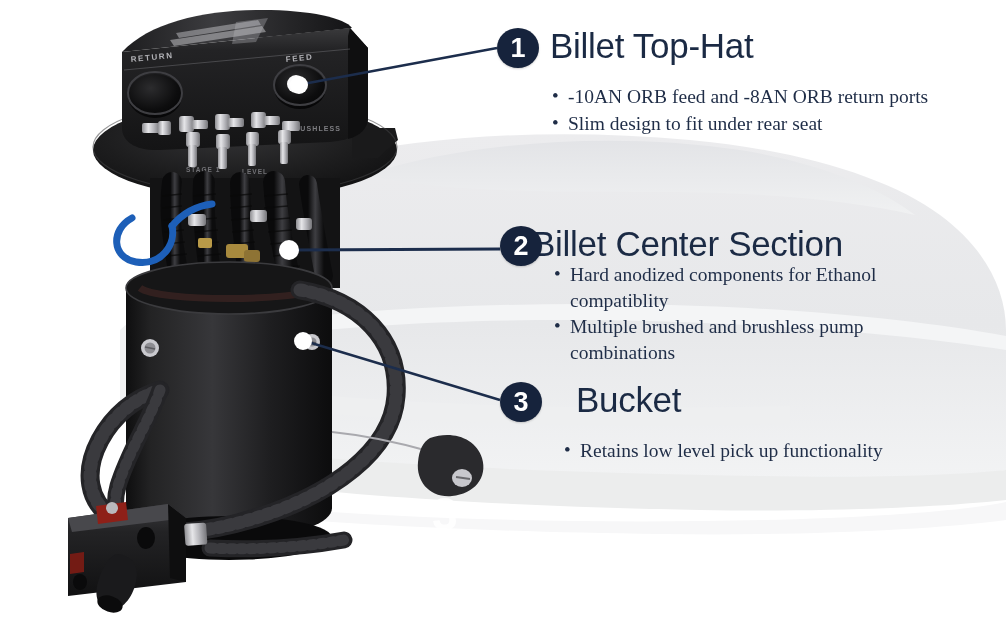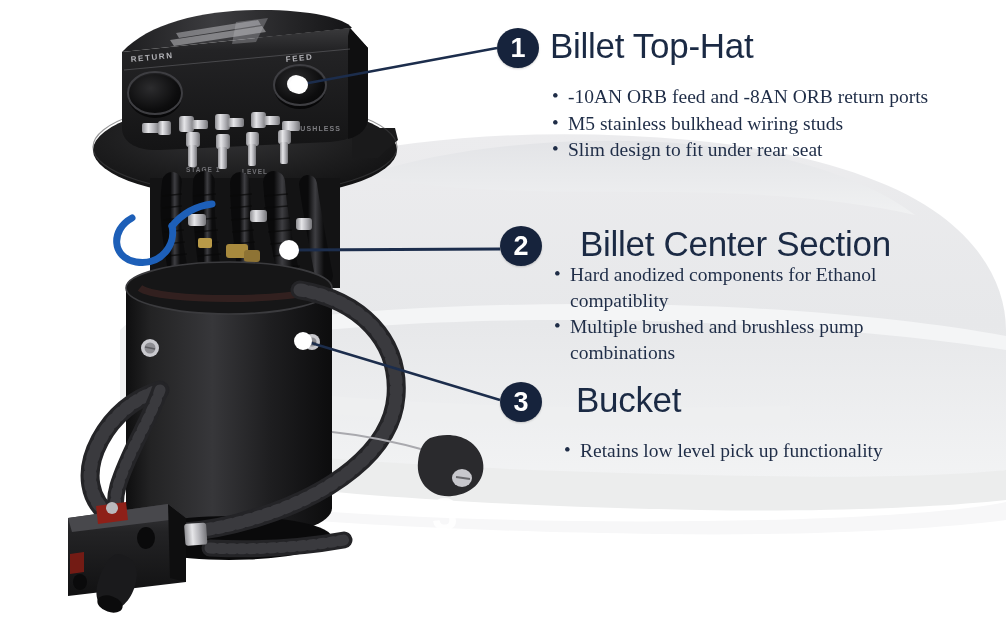--- a/index.html
+++ b/index.html
@@ -368,26 +368,25 @@
     <circle cx="289" cy="250" r="10" fill="#ffffff"></circle>
 
     <line x1="500" y1="400" x2="308" y2="342" stroke="#1c2d4c" stroke-width="2.4"></line>
     <circle cx="303" cy="341" r="9" fill="#ffffff"></circle>
   </svg>
 
   <div class="badge" style="left:497px; top:28px;">1</div>
   <div class="heading" style="left:550px; top:26px;">Billet Top-Hat</div>
   <ul class="bullets" style="left:550px; top:84px; width:420px;">
     <li>-10AN ORB feed and -8AN ORB return ports</li>
-    <li>M5 stainless bulkhead wiring studs</li>
     <li>Slim design to fit under rear seat</li>
   </ul>
 
   <div class="badge" style="left:500px; top:226px;">2</div>
-  <div class="heading" style="left:580px; top:224px;">Billet Center Section</div>
+  <div class="heading" style="left:532px; top:224px;">Billet Center Section</div>
   <ul class="bullets" style="left:552px; top:262px; width:374px;">
     <li>Hard anodized components for Ethanol compatiblity</li>
     <li>Multiple brushed and brushless pump combinations</li>
   </ul>
 
   <div class="badge" style="left:500px; top:382px;">3</div>
   <div class="heading" style="left:576px; top:380px;">Bucket</div>
   <ul class="bullets" style="left:562px; top:438px; width:390px;">
     <li>Retains low level pick up functionality</li>
   </ul>

